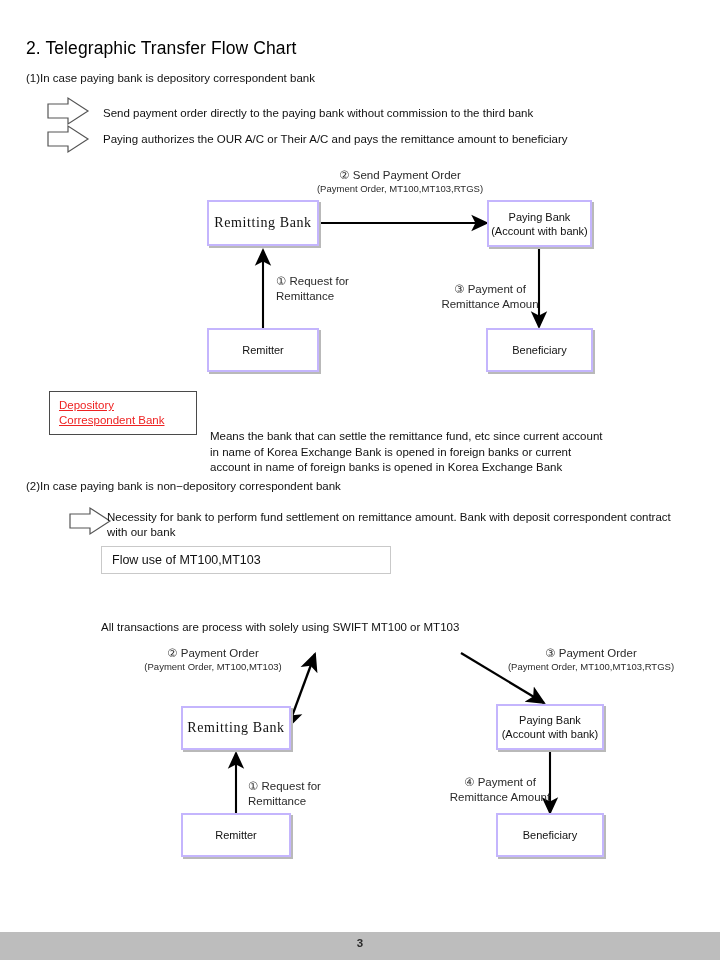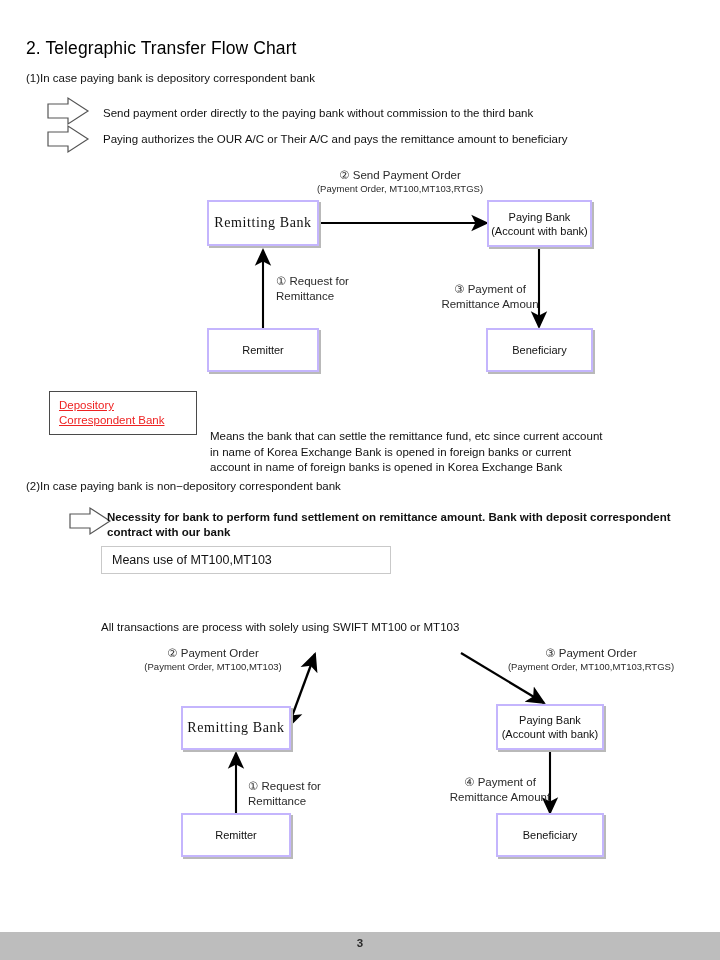--- a/index.html
+++ b/index.html
@@ -213,23 +213,23 @@
     <span>Correspondent Bank</span>
   </div>
   <div class="note-text" style="left:210px; top:390px; width:400px;">Means the bank that can settle the remittance fund, etc since current account in name of Korea Exchange Bank is opened in foreign banks or current account in name of foreign banks is opened in Korea Exchange Bank</div>
 
   <div class="subhead" style="left:26px; top:480px;">(2)In case paying bank is non−depository correspondent bank</div>
 
   <svg class="block-arrow" style="left:68px; top:506px;" width="44" height="30" viewBox="0 0 44 30">
     <path d="M2,8 L22,8 L22,2 L42,15 L22,28 L22,22 L2,22 Z" fill="#ffffff" stroke="#555" stroke-width="1.2"></path>
   </svg>
 
-  <div class="bullet-text" style="left:107px; top:510px; width:570px;font-weight:bold;">Necessity for bank to perform fund settlement on remittance amount. Bank with deposit correspondent contract with our bank</div>
-
-  <div class="fieldbox" style="left:101px; top:546px; width:290px; height:28px;">Means use of MT100,MT103</div>
+  <div class="bullet-text" style="left:107px; top:510px; width:570px;">Necessity for bank to perform fund settlement on remittance amount. Bank with deposit correspondent contract with our bank</div>
+
+  <div class="fieldbox" style="left:101px; top:546px; width:290px; height:28px;">Flow use of MT100,MT103</div>
 
   <div class="note-text" style="left:101px; top:581px; width:520px;">All transactions are process with solely using SWIFT MT100 or MT103</div>
 
   <svg class="conn">
     <defs>
       <marker id="ah2" markerWidth="9" markerHeight="9" refX="7.5" refY="4.5" orient="auto">
         <path d="M0,0.6 L8.4,4.5 L0,8.4 L2,4.5 Z" fill="#000"></path>
       </marker>
       <marker id="ah2s" markerWidth="9" markerHeight="9" refX="1" refY="4.5" orient="auto">
         <path d="M8.4,0.6 L0,4.5 L8.4,8.4 L6.4,4.5 Z" fill="#000"></path>

